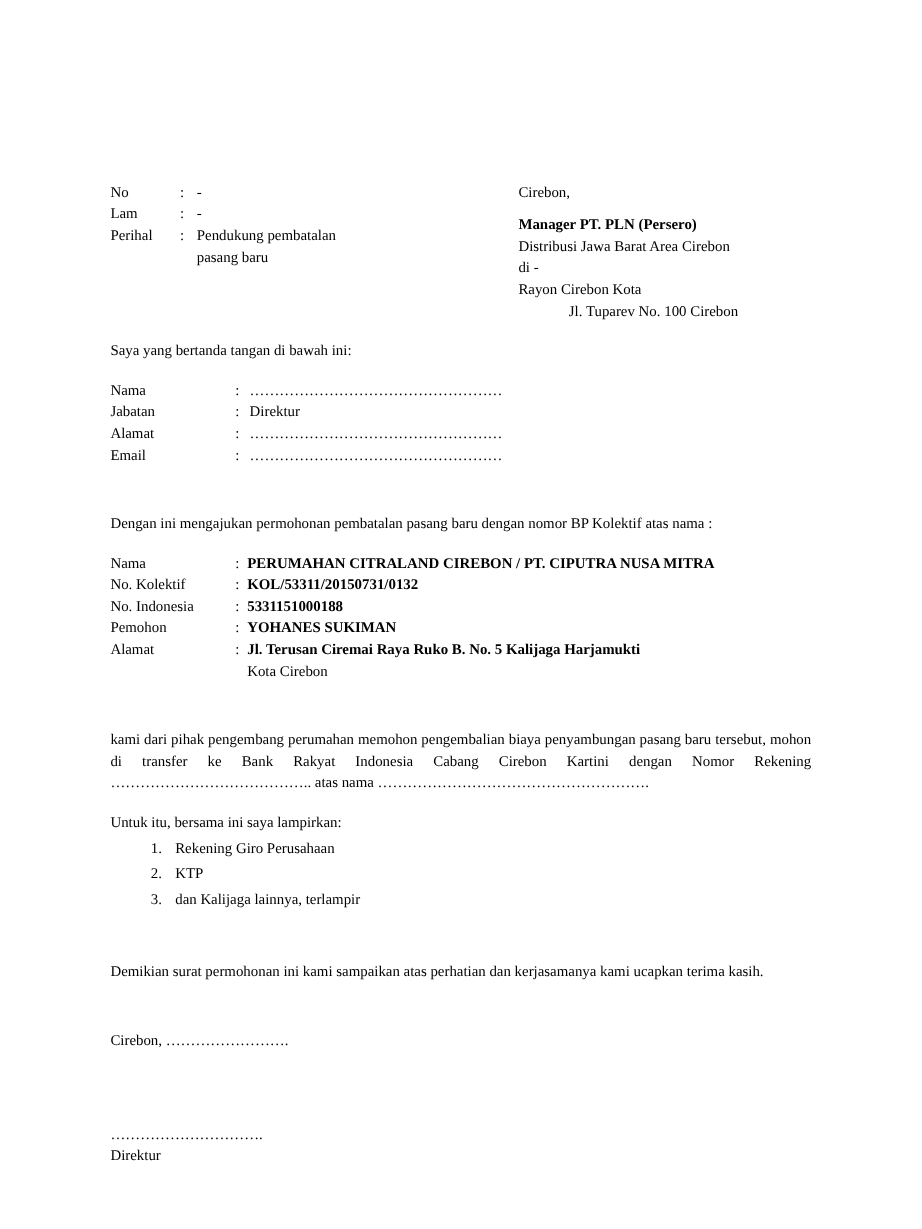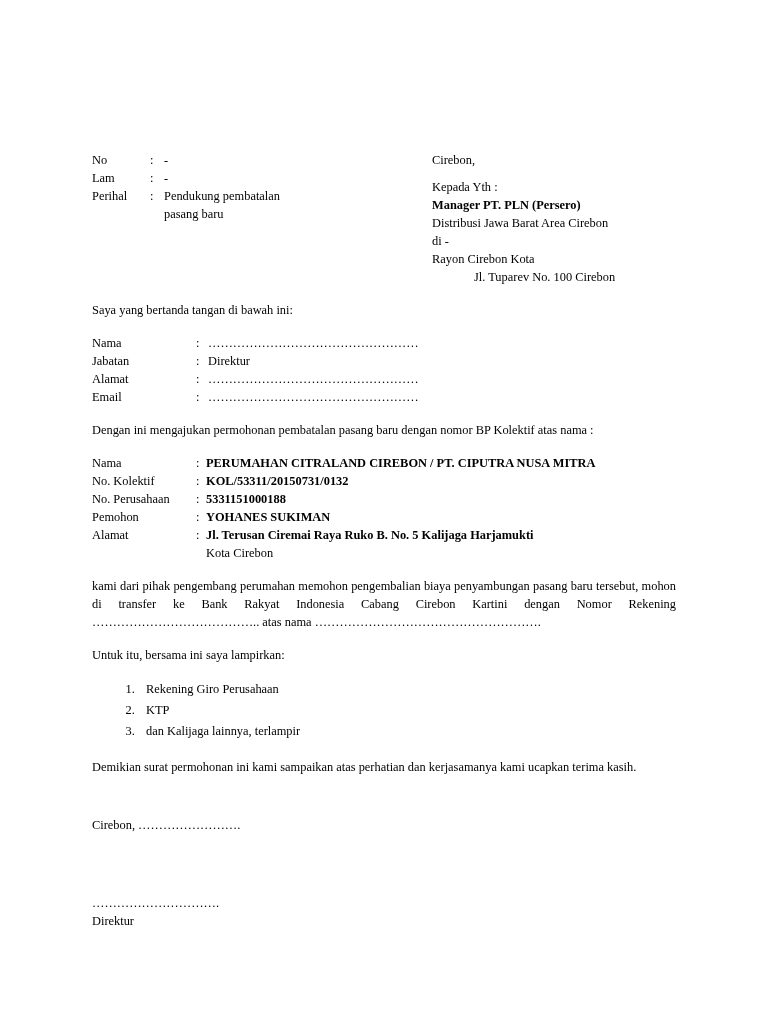--- a/index.html
+++ b/index.html
@@ -98,23 +98,24 @@
   .kv3 .c {
     width: 10px;
     flex: 0 0 10px;
   }
   .kv3 .v { flex: 1 1 auto; font-weight: bold; }
   .sub-line { padding-left: 114px; }
 
   .justify {
     text-align: justify;
     text-align-last: left;
+    margin-top: 24px;
   }
   ol.attach {
-    margin: 16px 0 0 0;
+    margin: 4px 0 0 0;
     padding-left: 46px;
   }
   ol.attach li {
     margin: 0 0 3px 0;
     padding-left: 8px;
   }
   .sig-line {
     letter-spacing: 0px;
   }
 </style>
@@ -141,21 +142,20 @@
           <span class="k">Perihal</span>
           <span class="c">:</span>
           <span class="v">Pendukung pembatalan</span>
         </div>
         <div class="indent-sub">pasang baru</div>
       </div>
 
       <div class="header-right">
         <div>Cirebon,</div>
         <div class="gap-sm"></div>
-        <div>Kepada Yth :</div>
         <div class="bold">Manager PT. PLN (Persero)</div>
         <div>Distribusi Jawa Barat Area Cirebon</div>
         <div>di -</div>
         <div>Rayon Cirebon Kota</div>
         <div class="indent-40">Jl. Tuparev No. 100 Cirebon</div>
       </div>
 
     </div>
 
     <div class="gap-md"></div>
@@ -198,21 +198,21 @@
         <span class="k">Nama</span>
         <span class="c">:</span>
         <span class="v">PERUMAHAN CITRALAND CIREBON / PT. CIPUTRA NUSA MITRA</span>
       </div>
       <div class="kv3">
         <span class="k">No. Kolektif</span>
         <span class="c">:</span>
         <span class="v">KOL/53311/20150731/0132</span>
       </div>
       <div class="kv3">
-        <span class="k">No. Perusahaan</span>
+        <span class="k">No. Indonesia</span>
         <span class="c">:</span>
         <span class="v">5331151000188</span>
       </div>
       <div class="kv3">
         <span class="k">Pemohon</span>
         <span class="c">:</span>
         <span class="v">YOHANES SUKIMAN</span>
       </div>
       <div class="kv3">
         <span class="k">Alamat</span>

